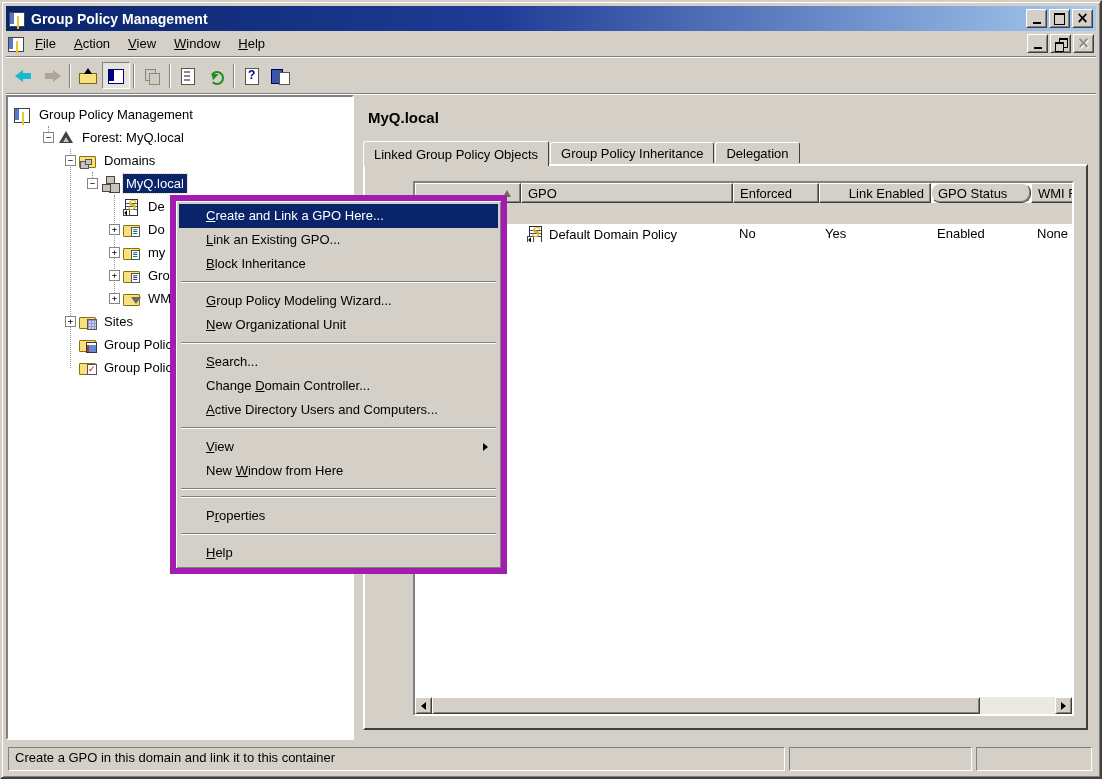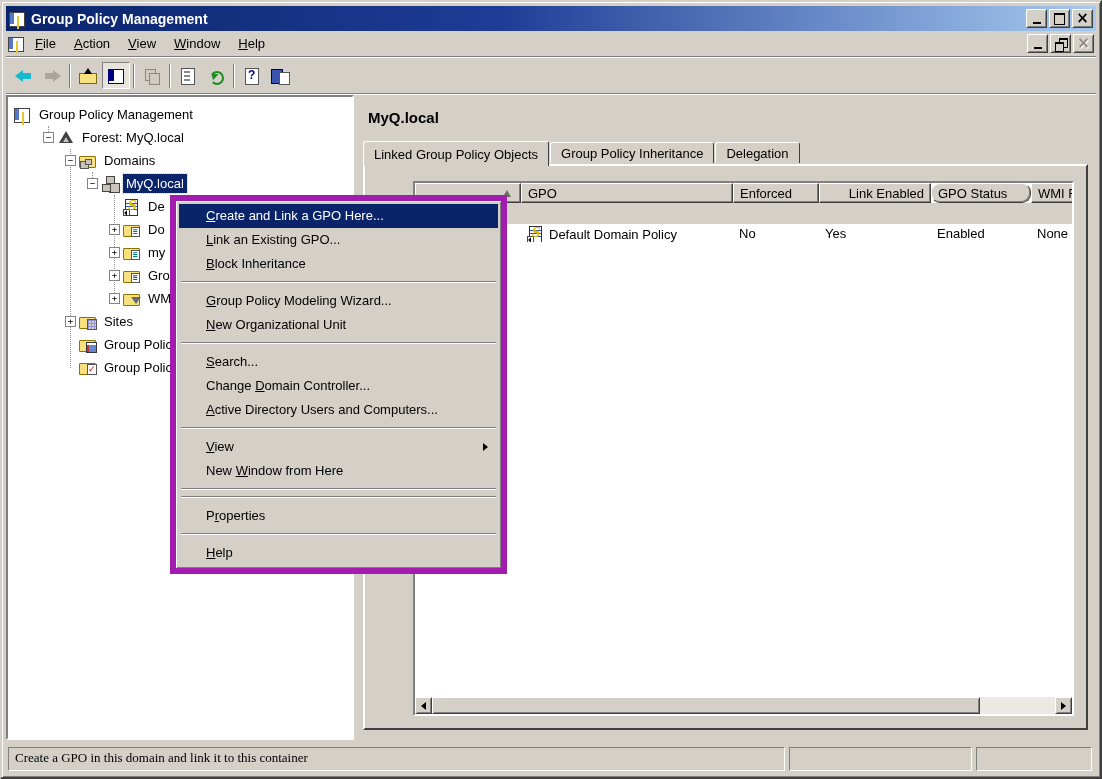--- a/index.html
+++ b/index.html
@@ -168,21 +168,21 @@
     background: #D4D0C8; border: 6px solid #a21caf; padding: 3px;
     box-shadow: inset 1px 1px 0 #FFFFFF, inset -1px -1px 0 #808080;
   }
   .mitem { height: 24px; line-height: 24px; padding: 0 26px 0 27px; position: relative; white-space: nowrap; }
   .mitem.hl { background: #0A246A; color: #fff; }
   .mitem.sub::after { content: ""; position: absolute; right: 10px; top: 8px;
     border: 4px solid transparent; border-right: none; border-left: 5px solid #000; }
   .msep { margin: 5px 2px 6px; height: 2px; border-top: 1px solid #808080; border-bottom: 1px solid #FFFFFF; }
   
   .statusbar { position: absolute; left: 4px; right: 6px; bottom: 4px; height: 30px;
-    display: flex; gap: 4px; padding: 4px 2px 2px; font-family: Liberation Serif, serif; }
+    display: flex; gap: 4px; padding: 4px 2px 2px; }
   .spanel { border: 1px solid; border-color: #808080 #FFFFFF #FFFFFF #808080;
     padding: 2px 6px; white-space: nowrap; overflow: hidden; }
   .sp1 { flex: 1; } .sp2 { width: 183px; flex: none; } .sp3 { width: 116px; flex: none; }
   u { text-decoration: underline; }
 </style>
 </head>
 <body>
 
 <div class="window">
 

